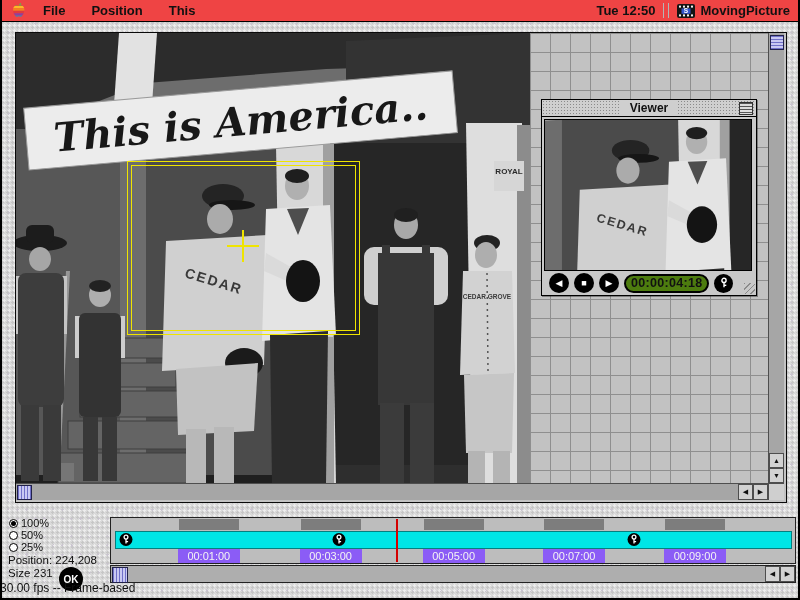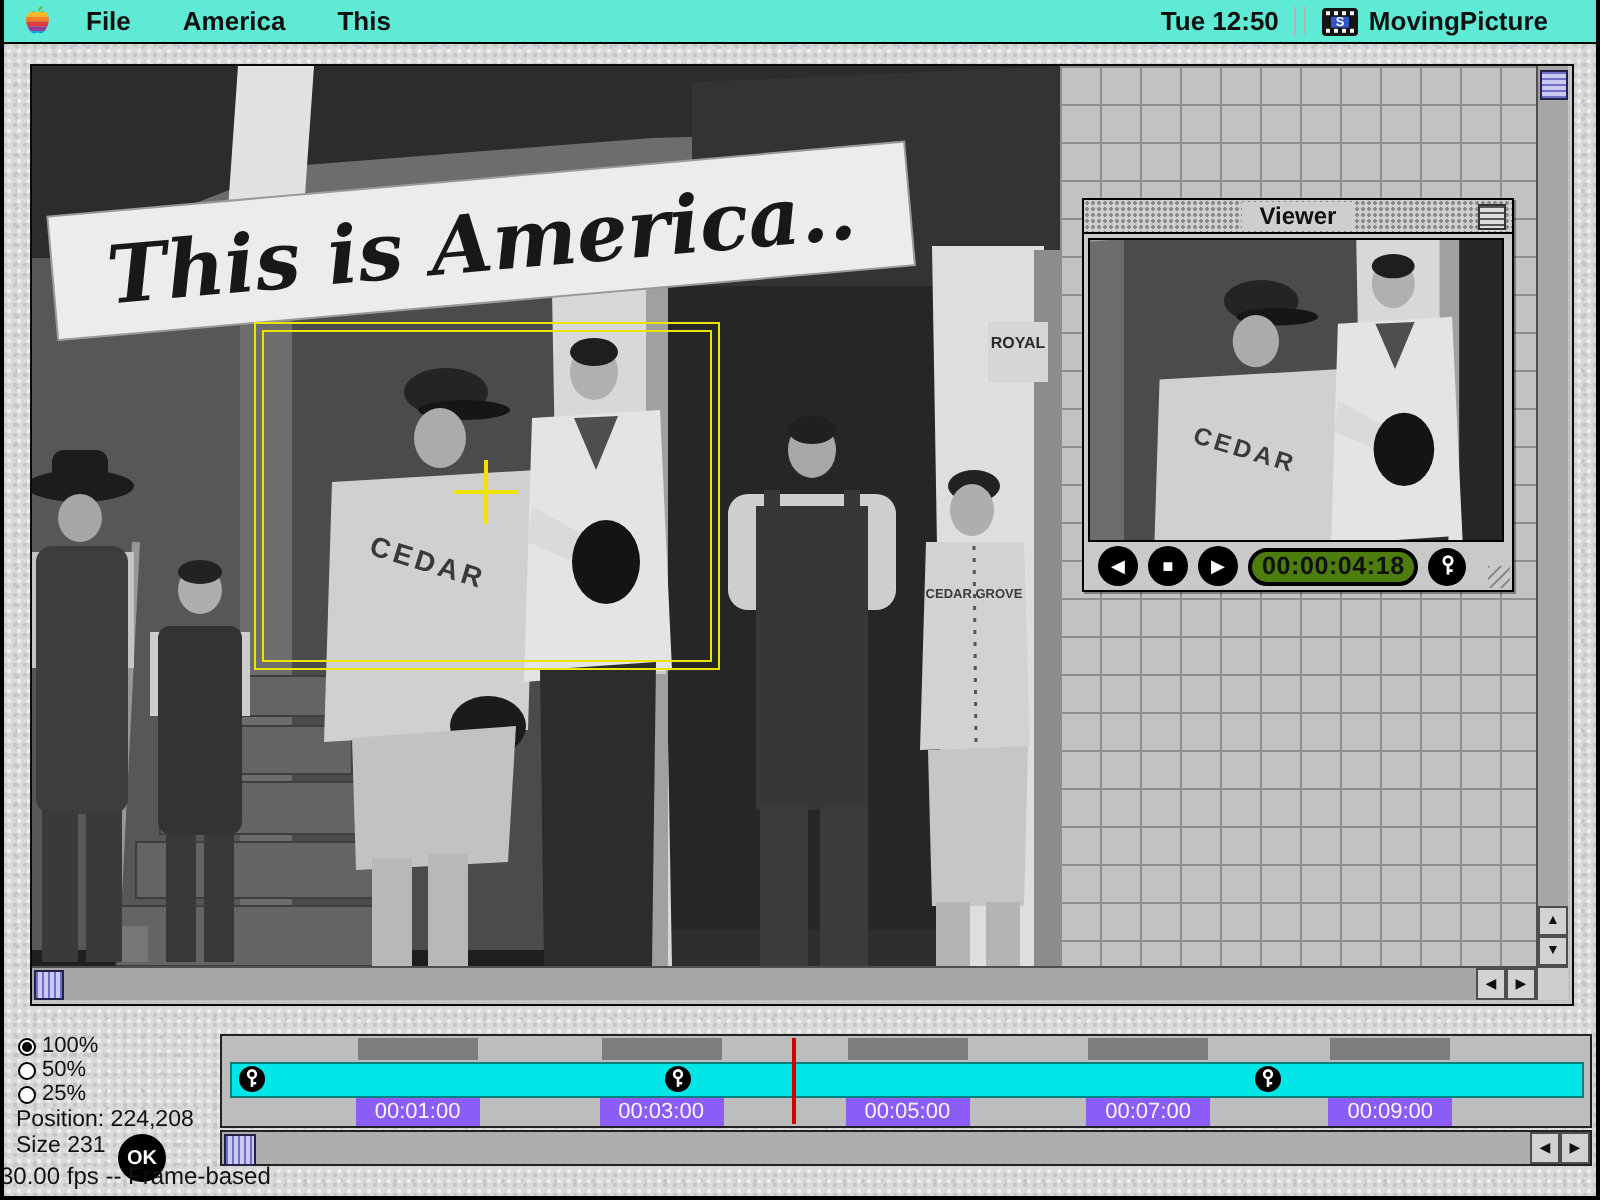--- a/index.html
+++ b/index.html
@@ -11,29 +11,29 @@
       radial-gradient(#c6c6c6 1px, transparent 1.2px),
       radial-gradient(#ededed 1px, transparent 1.2px),
       radial-gradient(rgba(170,150,190,.30) 1px, transparent 1.2px);
     background-size:5px 5px,5px 5px,9px 9px;
     background-position:0 0,2px 3px,4px 1px;
     color:#111;
   }
   .screen-border{position:absolute;inset:0;border:2px solid #000;border-top:none;pointer-events:none;z-index:99;}
 
   
-  .menubar{position:absolute;left:0;top:0;width:100%;height:21px;background:#5eead4;
+  .menubar{position:absolute;left:0;top:0;width:100%;height:21px;background:#ef4444;
     border-bottom:1.5px solid #000;display:flex;align-items:center;font-weight:bold;font-size:13px;z-index:50;}
   .menubar .apple{margin-left:12px;margin-right:18px;display:flex;align-items:center;}
   .mitem{margin-right:26px;}
   .mb-spacer{flex:1;}
   .mb-clock{font-weight:bold;margin-right:8px;}
   .mb-divider{width:4px;height:15px;border-left:1px solid #b5b5b5;border-right:1px solid #b5b5b5;margin-right:8px;}
   .appicon{display:flex;align-items:center;margin-right:5px;}
-  .appname{margin-right:26px;}
+  .appname{margin-right:10px;}
 
   
   .frame{position:absolute;left:15px;top:32px;width:770px;height:469px;border:1px solid #0a0a0a;background:#c3c3c3;}
   .photo{position:absolute;left:0;top:0;width:514px;height:450px;background:#000;overflow:hidden;}
   .gridarea{position:absolute;left:514px;top:0;width:238px;height:450px;background-color:#c2c2c2;
     background-image:linear-gradient(#8f8f8f 1px, transparent 1px),linear-gradient(90deg,#8f8f8f 1px, transparent 1px);
     background-size:20px 19px;}
   
   .vscroll{position:absolute;left:752px;top:0;width:16px;height:450px;background:#a6a6a6;border-left:1px solid #4e4e4e;box-sizing:border-box;}
   .vthumb{position:absolute;left:1px;top:2px;width:12px;height:13px;border:1px solid #22224a;
@@ -223,21 +223,21 @@
         <rect x="0" y="0" width="13" height="3" fill="#5ebb47"></rect>
         <rect x="0" y="3" width="13" height="2.4" fill="#fdb827"></rect>
         <rect x="0" y="5.4" width="13" height="2.4" fill="#f5821f"></rect>
         <rect x="0" y="7.8" width="13" height="2.4" fill="#e03a3e"></rect>
         <rect x="0" y="10.2" width="13" height="2.4" fill="#963d97"></rect>
         <rect x="0" y="12.6" width="13" height="2.4" fill="#009ddc"></rect>
       </g>
     </svg>
   </span>
   <span class="mitem">File</span>
-  <span class="mitem">America</span>
+  <span class="mitem">Position</span>
   <span class="mitem">This</span>
   <span class="mb-spacer"></span>
   <span class="mb-clock">Tue 12:50</span>
   <span class="mb-divider"></span>
   <span class="appicon">
     <svg width="18" height="14" viewBox="0 0 18 14">
       <rect width="18" height="14" rx="2" fill="#141414"></rect>
       <g fill="#f0f0f0">
         <rect x="2" y="1.6" width="2" height="2"></rect>
           <rect x="6" y="1.6" width="2" height="2"></rect>

